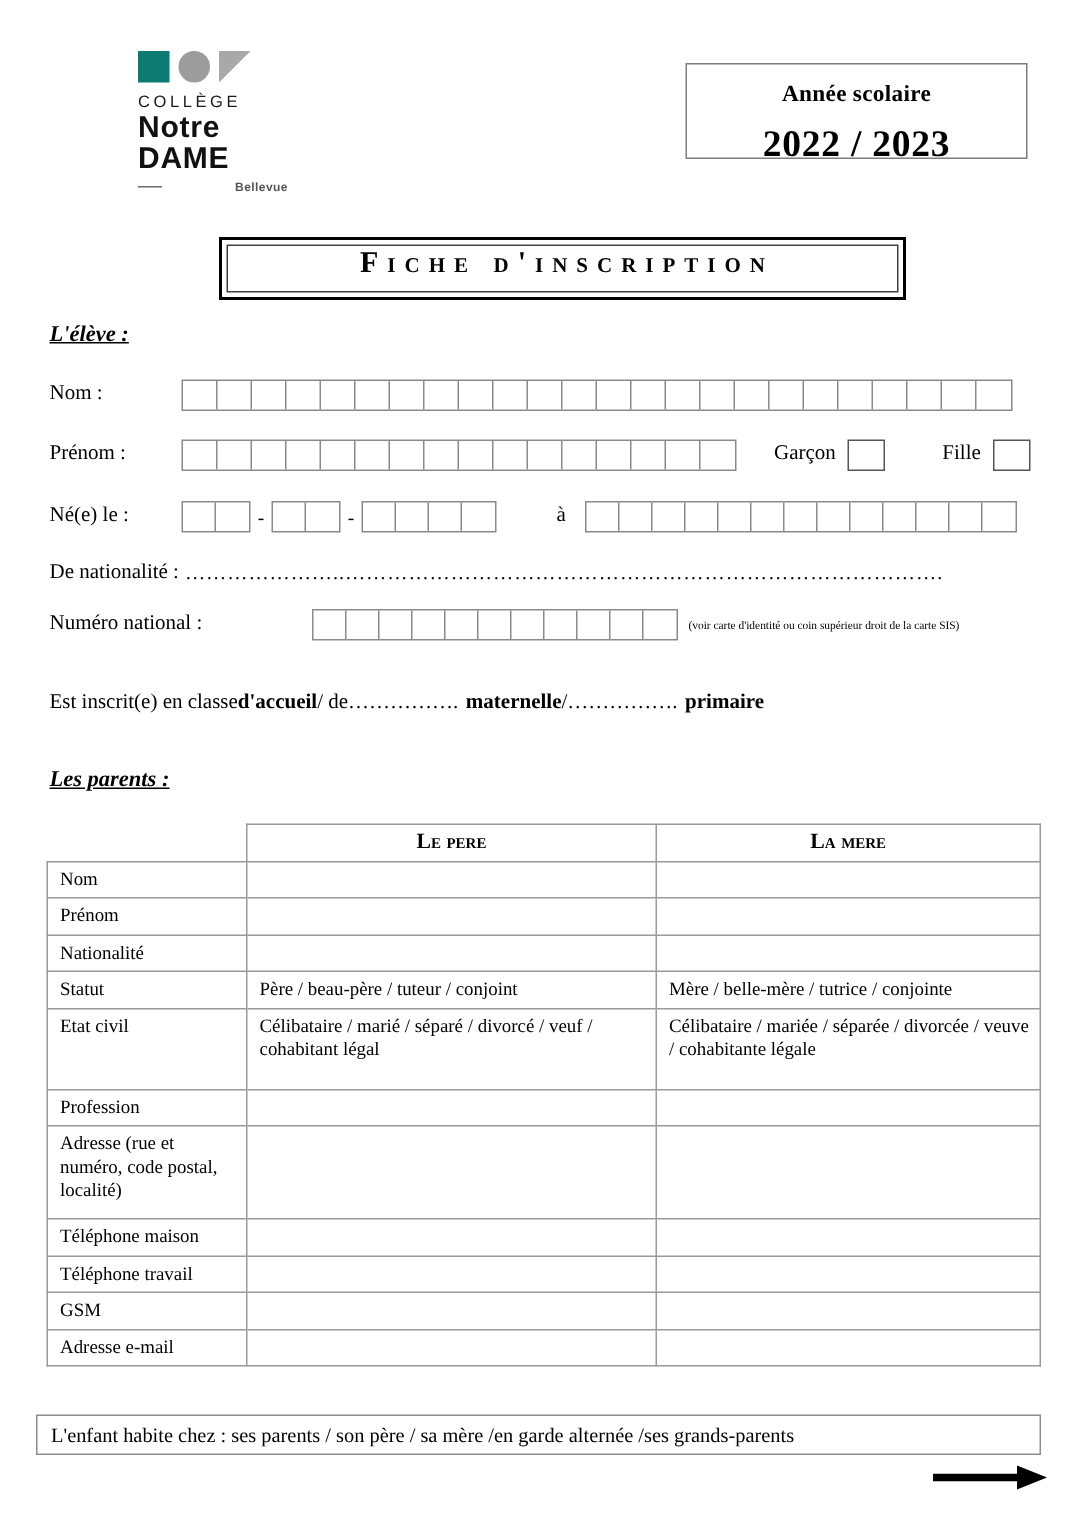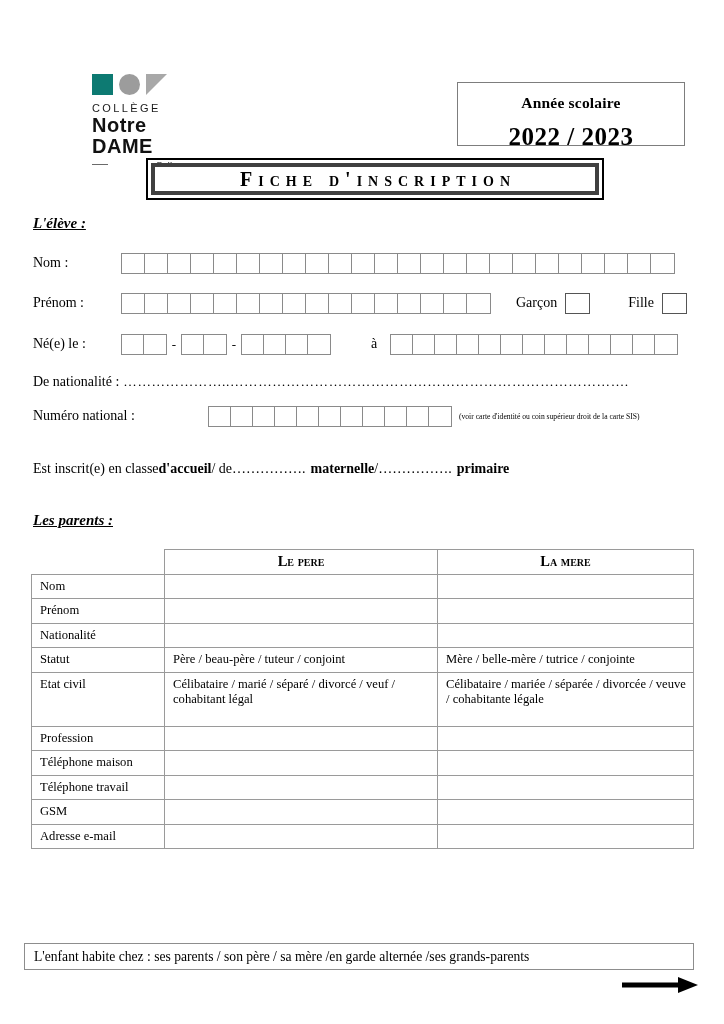--- a/index.html
+++ b/index.html
@@ -13,21 +13,20 @@
     font-family: "Liberation Serif", "DejaVu Serif", serif;
     color: #000000;
     position: relative;
     overflow: hidden;
   }
 
   
   .header {
     position: relative;
     height: 130px;
-    margin-top: 40px;
   }
   .logo-block {
     position: absolute;
     left: 92px;
     top: 34px;
     width: 100px;
   }
   .logo-shapes {
     display: flex;
     align-items: flex-start;
@@ -119,24 +118,24 @@
     top: 158px;
     width: 458px;
     height: 42px;
     border: 2px solid #000;
     box-sizing: border-box;
     padding: 3px;
   }
   .title-inner {
     width: 100%;
     height: 100%;
-    border: 4px solid #404040;
+    border: 1px solid #404040;
     box-sizing: border-box;
     display: flex;
-    align-items: flex-end;
+    align-items: flex-start;
     justify-content: center;
   }
   .title-text {
     font-size: 20px;
     font-weight: bold;
     font-variant: small-caps;
     letter-spacing: 6px;
     text-indent: 6px;
   }
 
@@ -469,20 +468,25 @@
       <tr class="h-tall">
         <td>Etat civil</td>
         <td>Célibataire / marié / séparé / divorcé / veuf / cohabitant légal</td>
         <td>Célibataire / mariée / séparée / divorcée / veuve / cohabitante légale</td>
       </tr>
       <tr class="h-short">
         <td>Profession</td>
         <td></td>
         <td></td>
       </tr>
+      <tr class="h-addr">
+        <td>Adresse (rue et numéro, code postal, localité)</td>
+        <td></td>
+        <td></td>
+      </tr>
       <tr class="h-short">
         <td>Téléphone maison</td>
         <td></td>
         <td></td>
       </tr>
       <tr class="h-short">
         <td>Téléphone travail</td>
         <td></td>
         <td></td>
       </tr>

